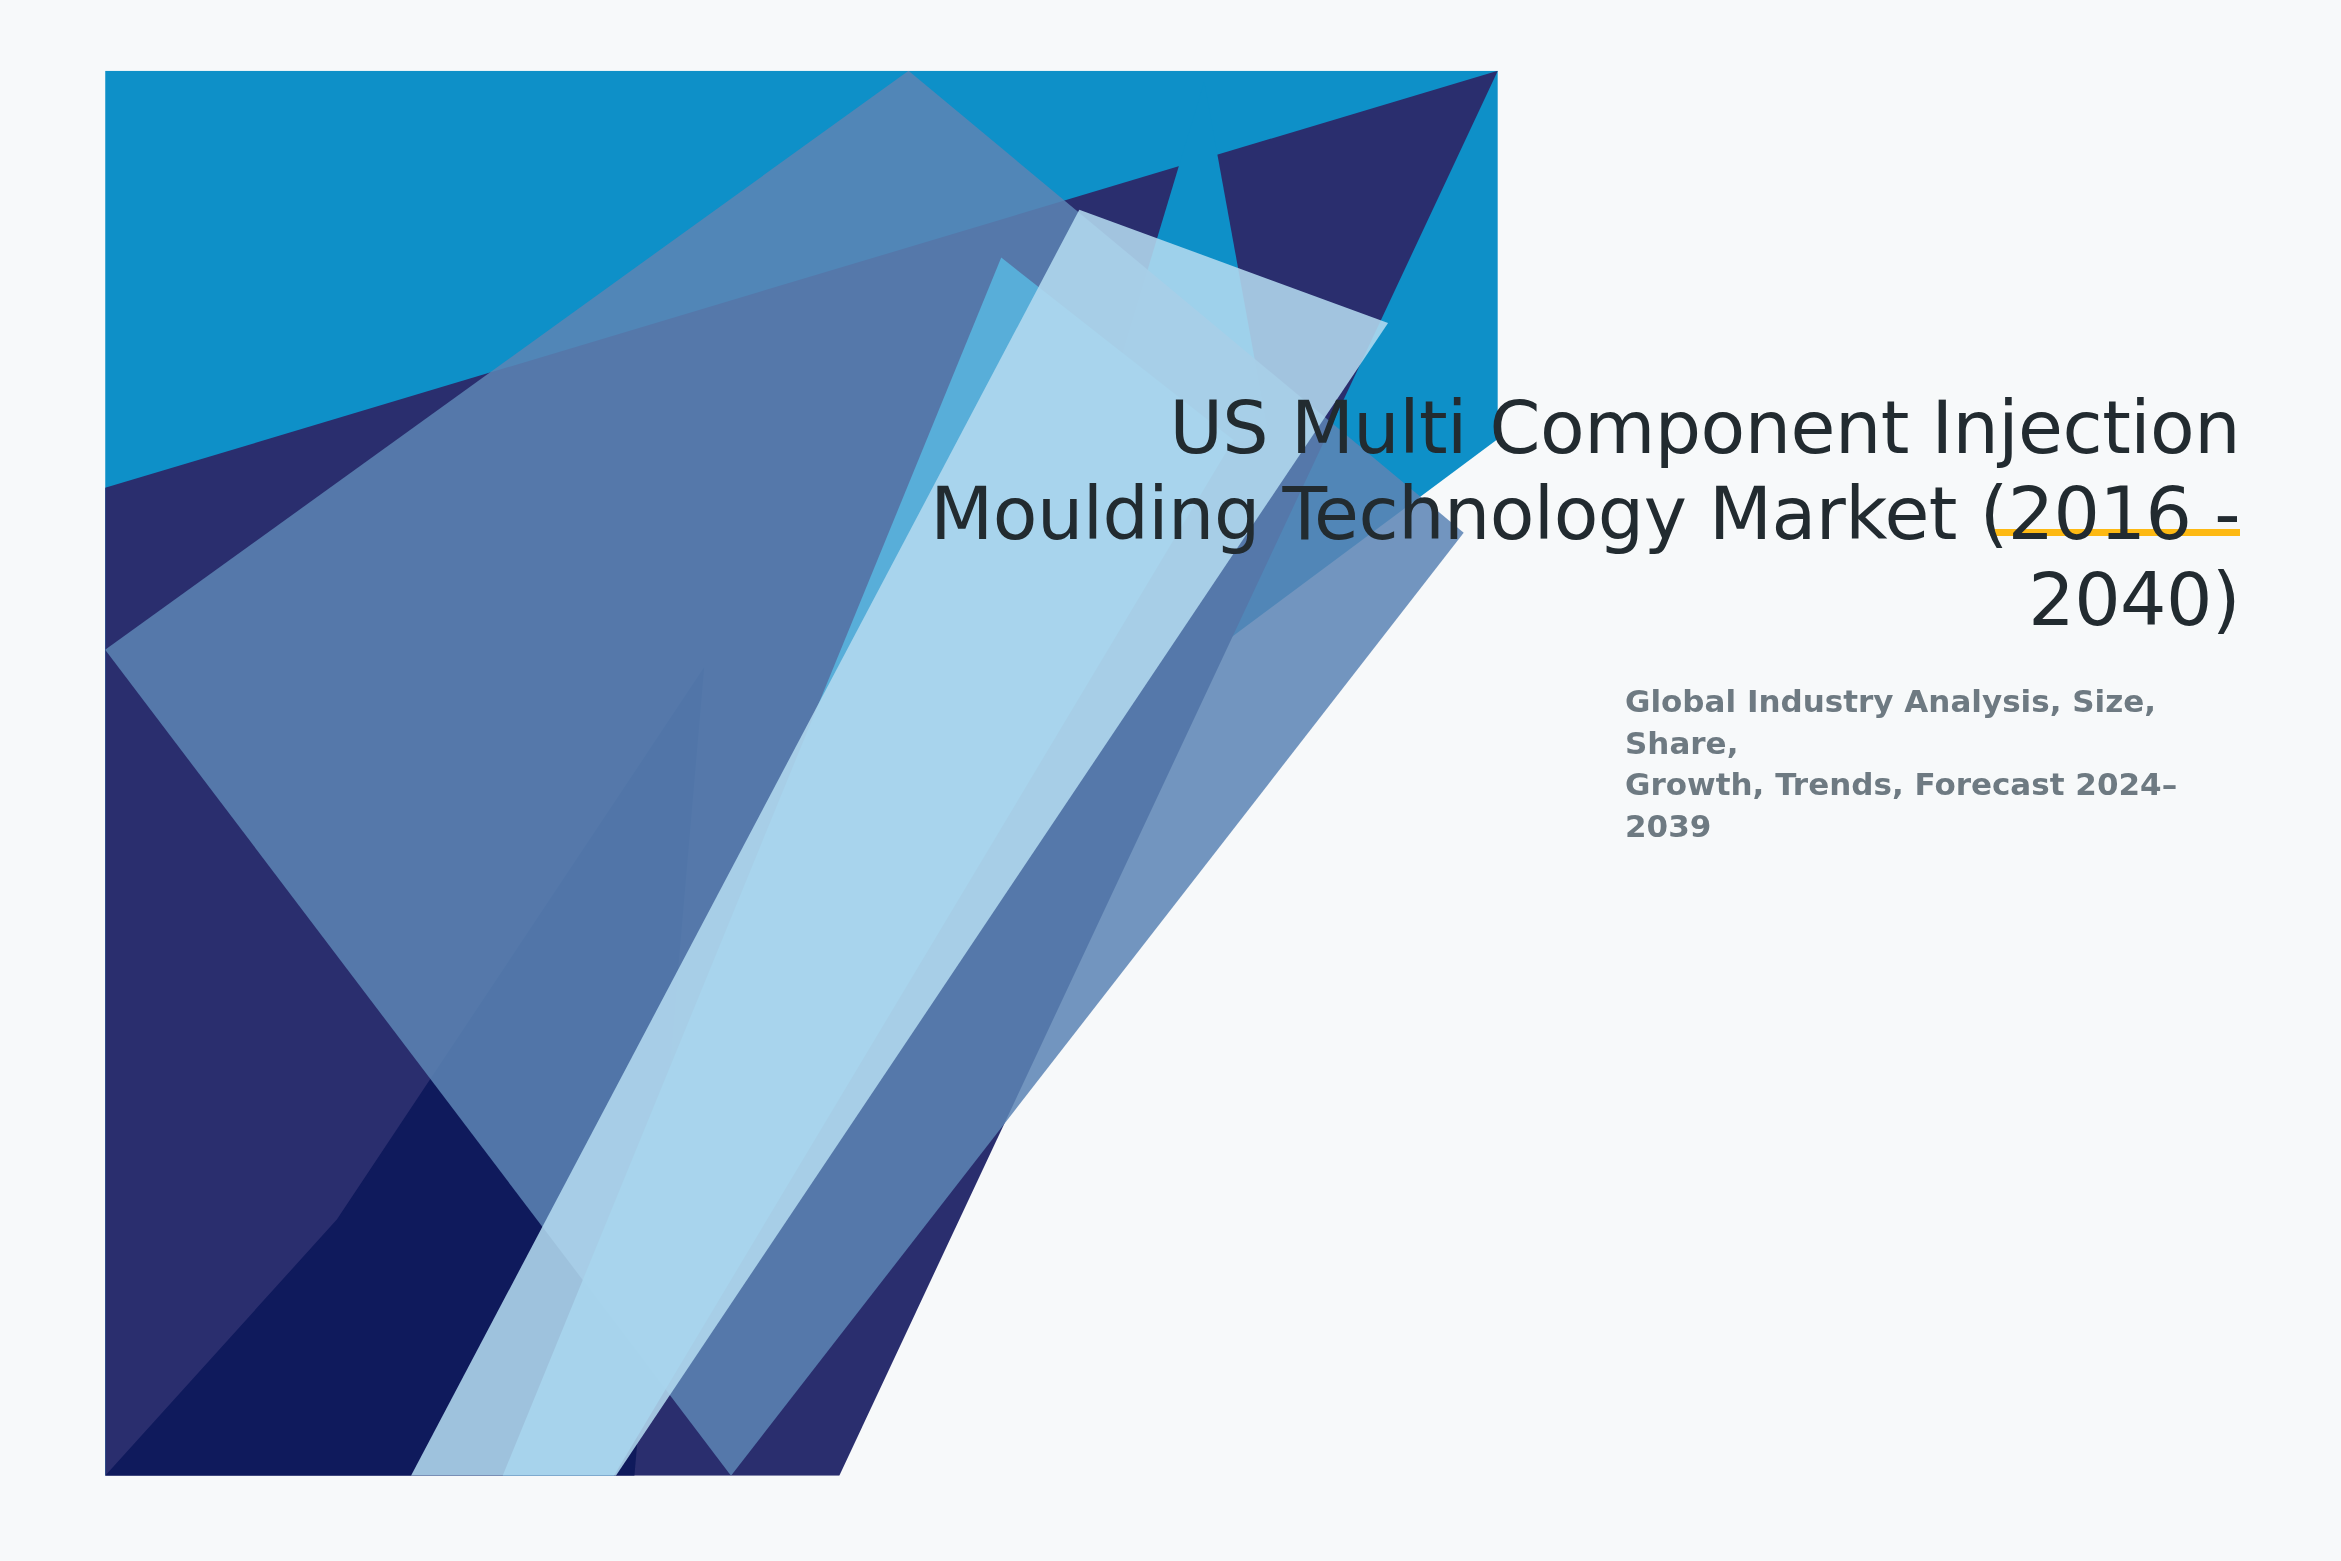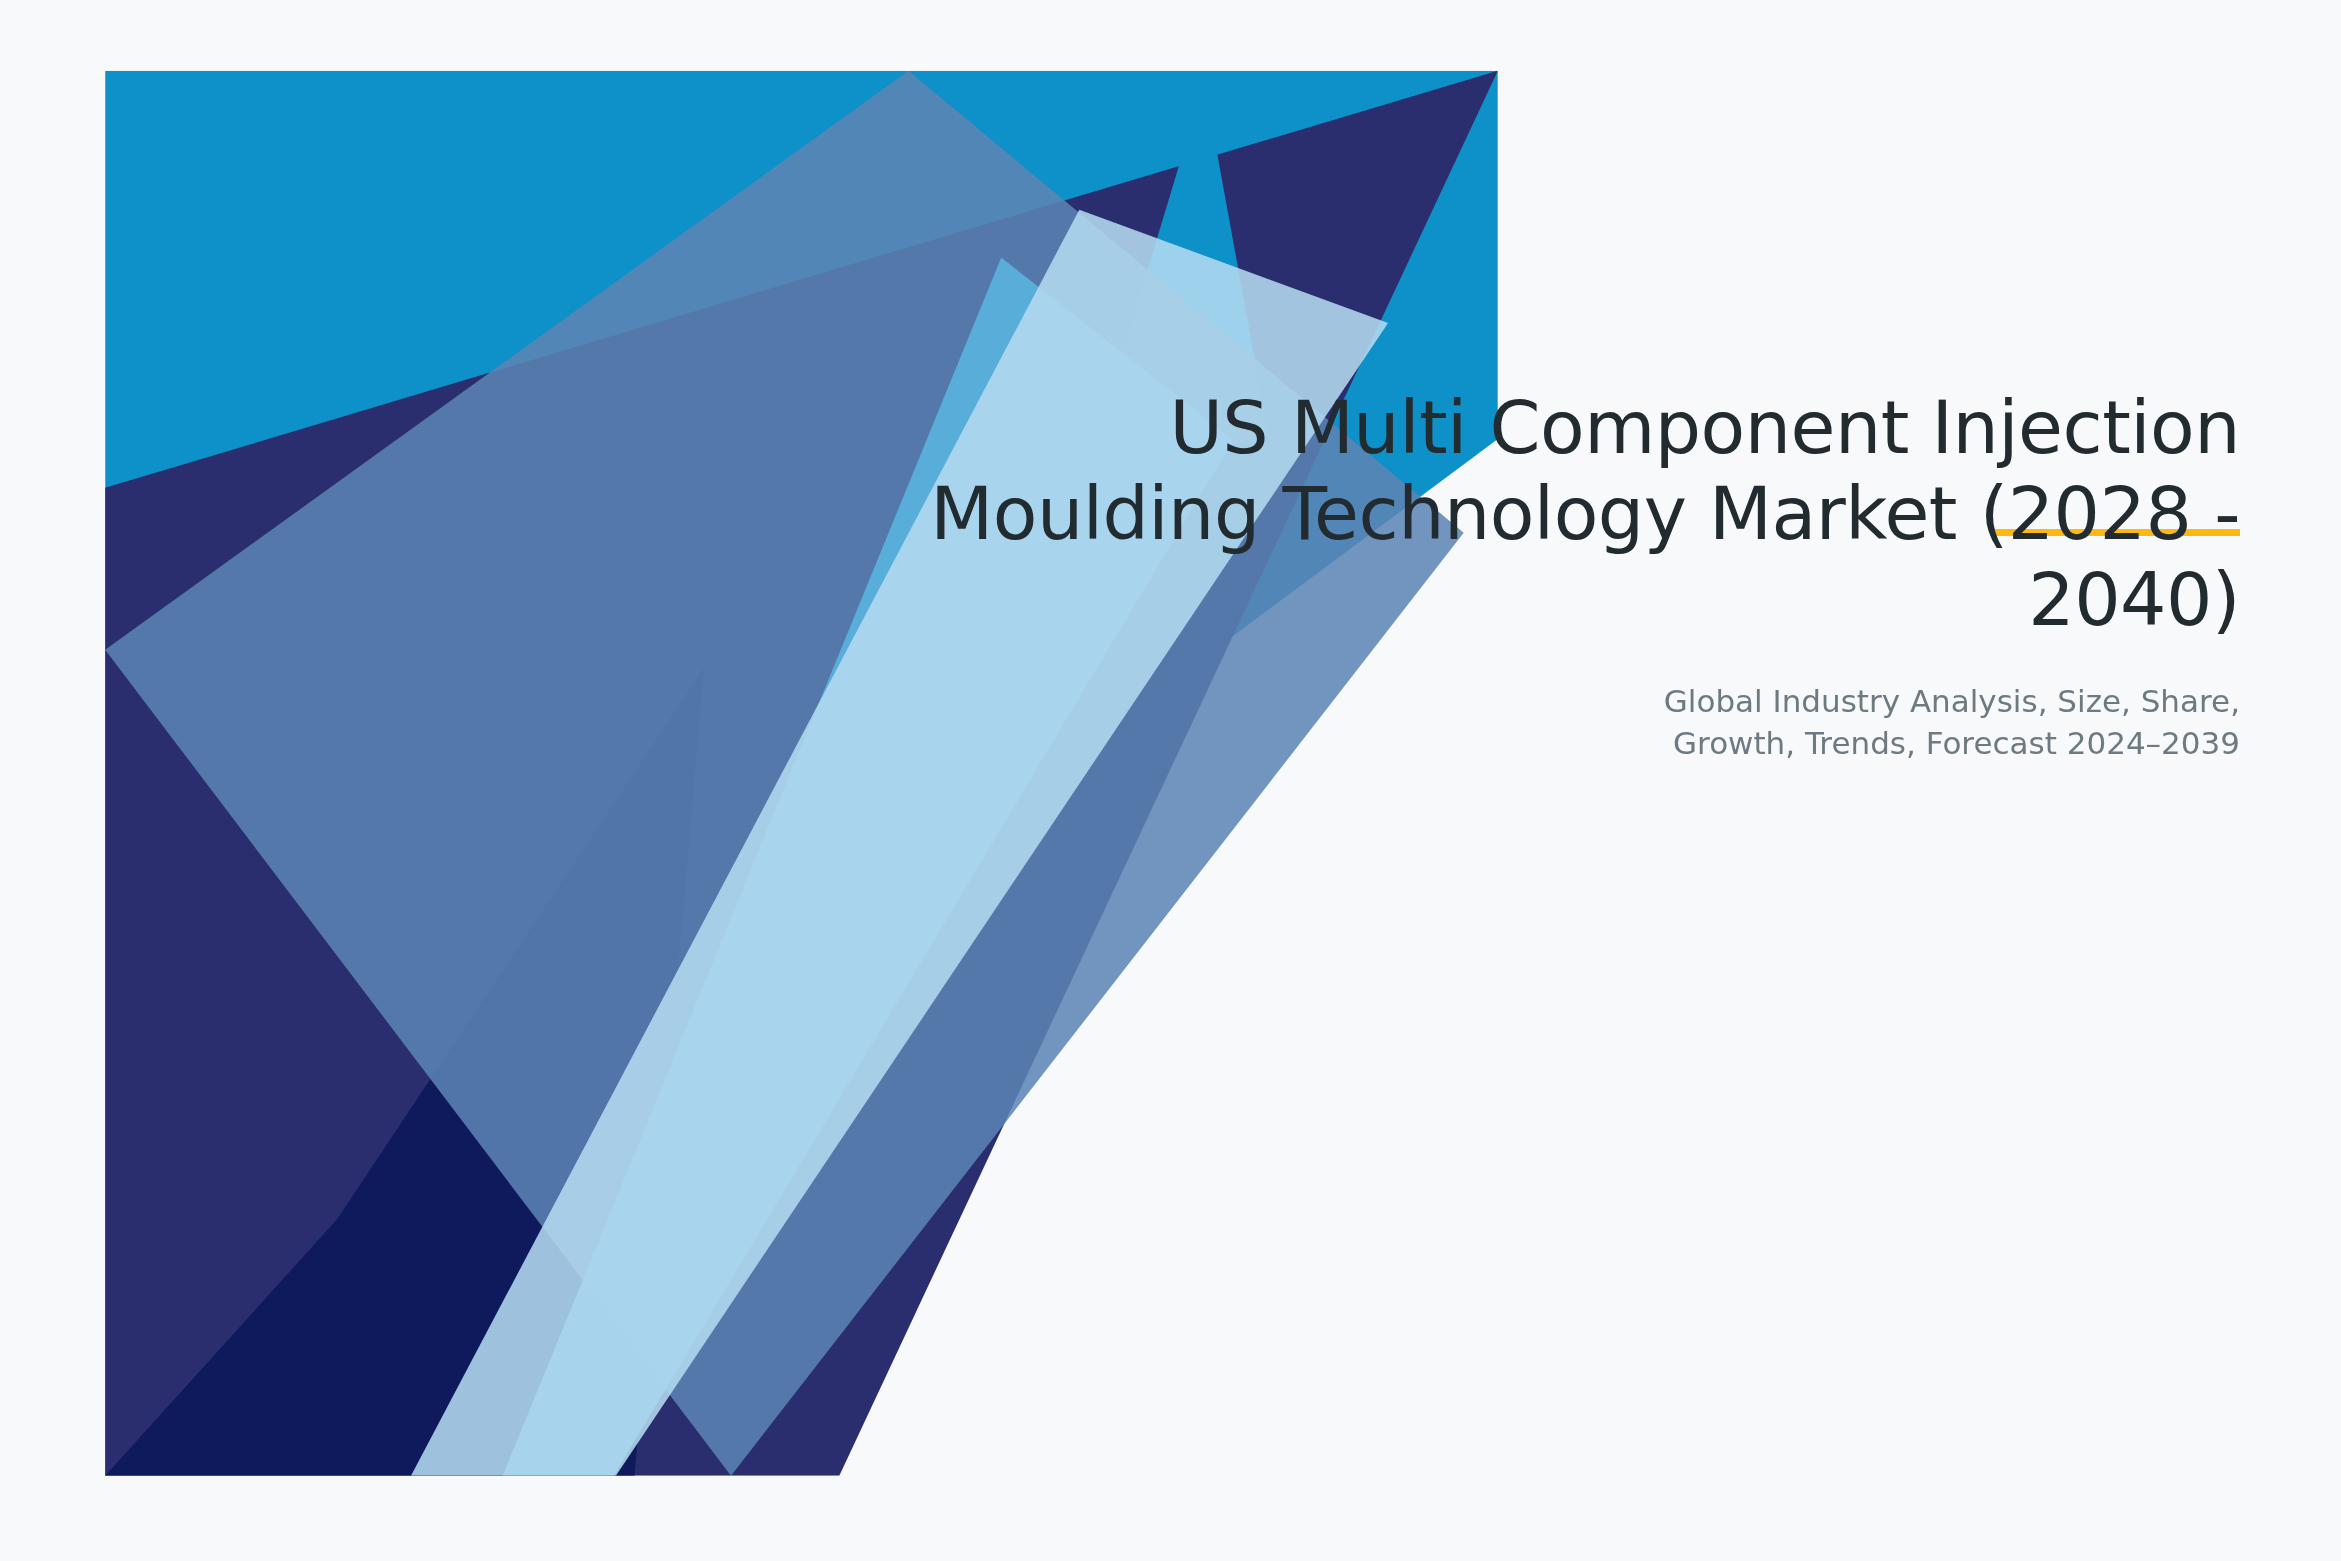--- a/index.html
+++ b/index.html
@@ -75,23 +75,23 @@
     height: 6.8px;
     background: #FDB913;
     z-index: 1;
   }
 
   .cover-subtitle {
     margin: 38px 0 0 0;
     font-family: "DejaVu Sans", "Liberation Sans", sans-serif;
     font-size: 31px;
     line-height: 1.34;
-    font-weight: 400;
+    font-weight: 700;
     color: #6E7A82;
-    text-align: right;
+    text-align: left;
     max-width: 615px;
     margin-left: auto;
   }
 </style>
 </head>
 <body style="background: rgb(247, 249, 250);">
 
 <div class="cover" style="background: rgb(247, 249, 250);">
 
   <div class="artwork">
@@ -118,21 +118,21 @@
 
         <polygon points="2845,662 1262,3025 842,3025 2212,430" fill="#B3D9EF" fill-opacity="0.88"></polygon>
       </g>
     </svg>
   </div>
 
   <div class="text-block">
 
     <div class="title-wrap">
       <div class="title-accent" style="background: rgb(253, 185, 19);"></div>
-      <h1 class="cover-title" style="color: rgb(34, 43, 48);"><span>US Multi Component Injection</span><br><span>Moulding Technology Market (2028 -</span><br><span>2040)</span></h1>
+      <h1 class="cover-title" style="color: rgb(34, 43, 48);"><span>US Multi Component Injection</span><br><span>Moulding Technology Market (2016 -</span><br><span>2040)</span></h1>
     </div>
 
     <p class="cover-subtitle" style="color: rgb(110, 122, 130);"><span>Global Industry Analysis, Size, Share,</span><br><span>Growth, Trends, Forecast 2024–2039</span></p>
 
   </div>
 
 </div>
 
 
 </body></html>

